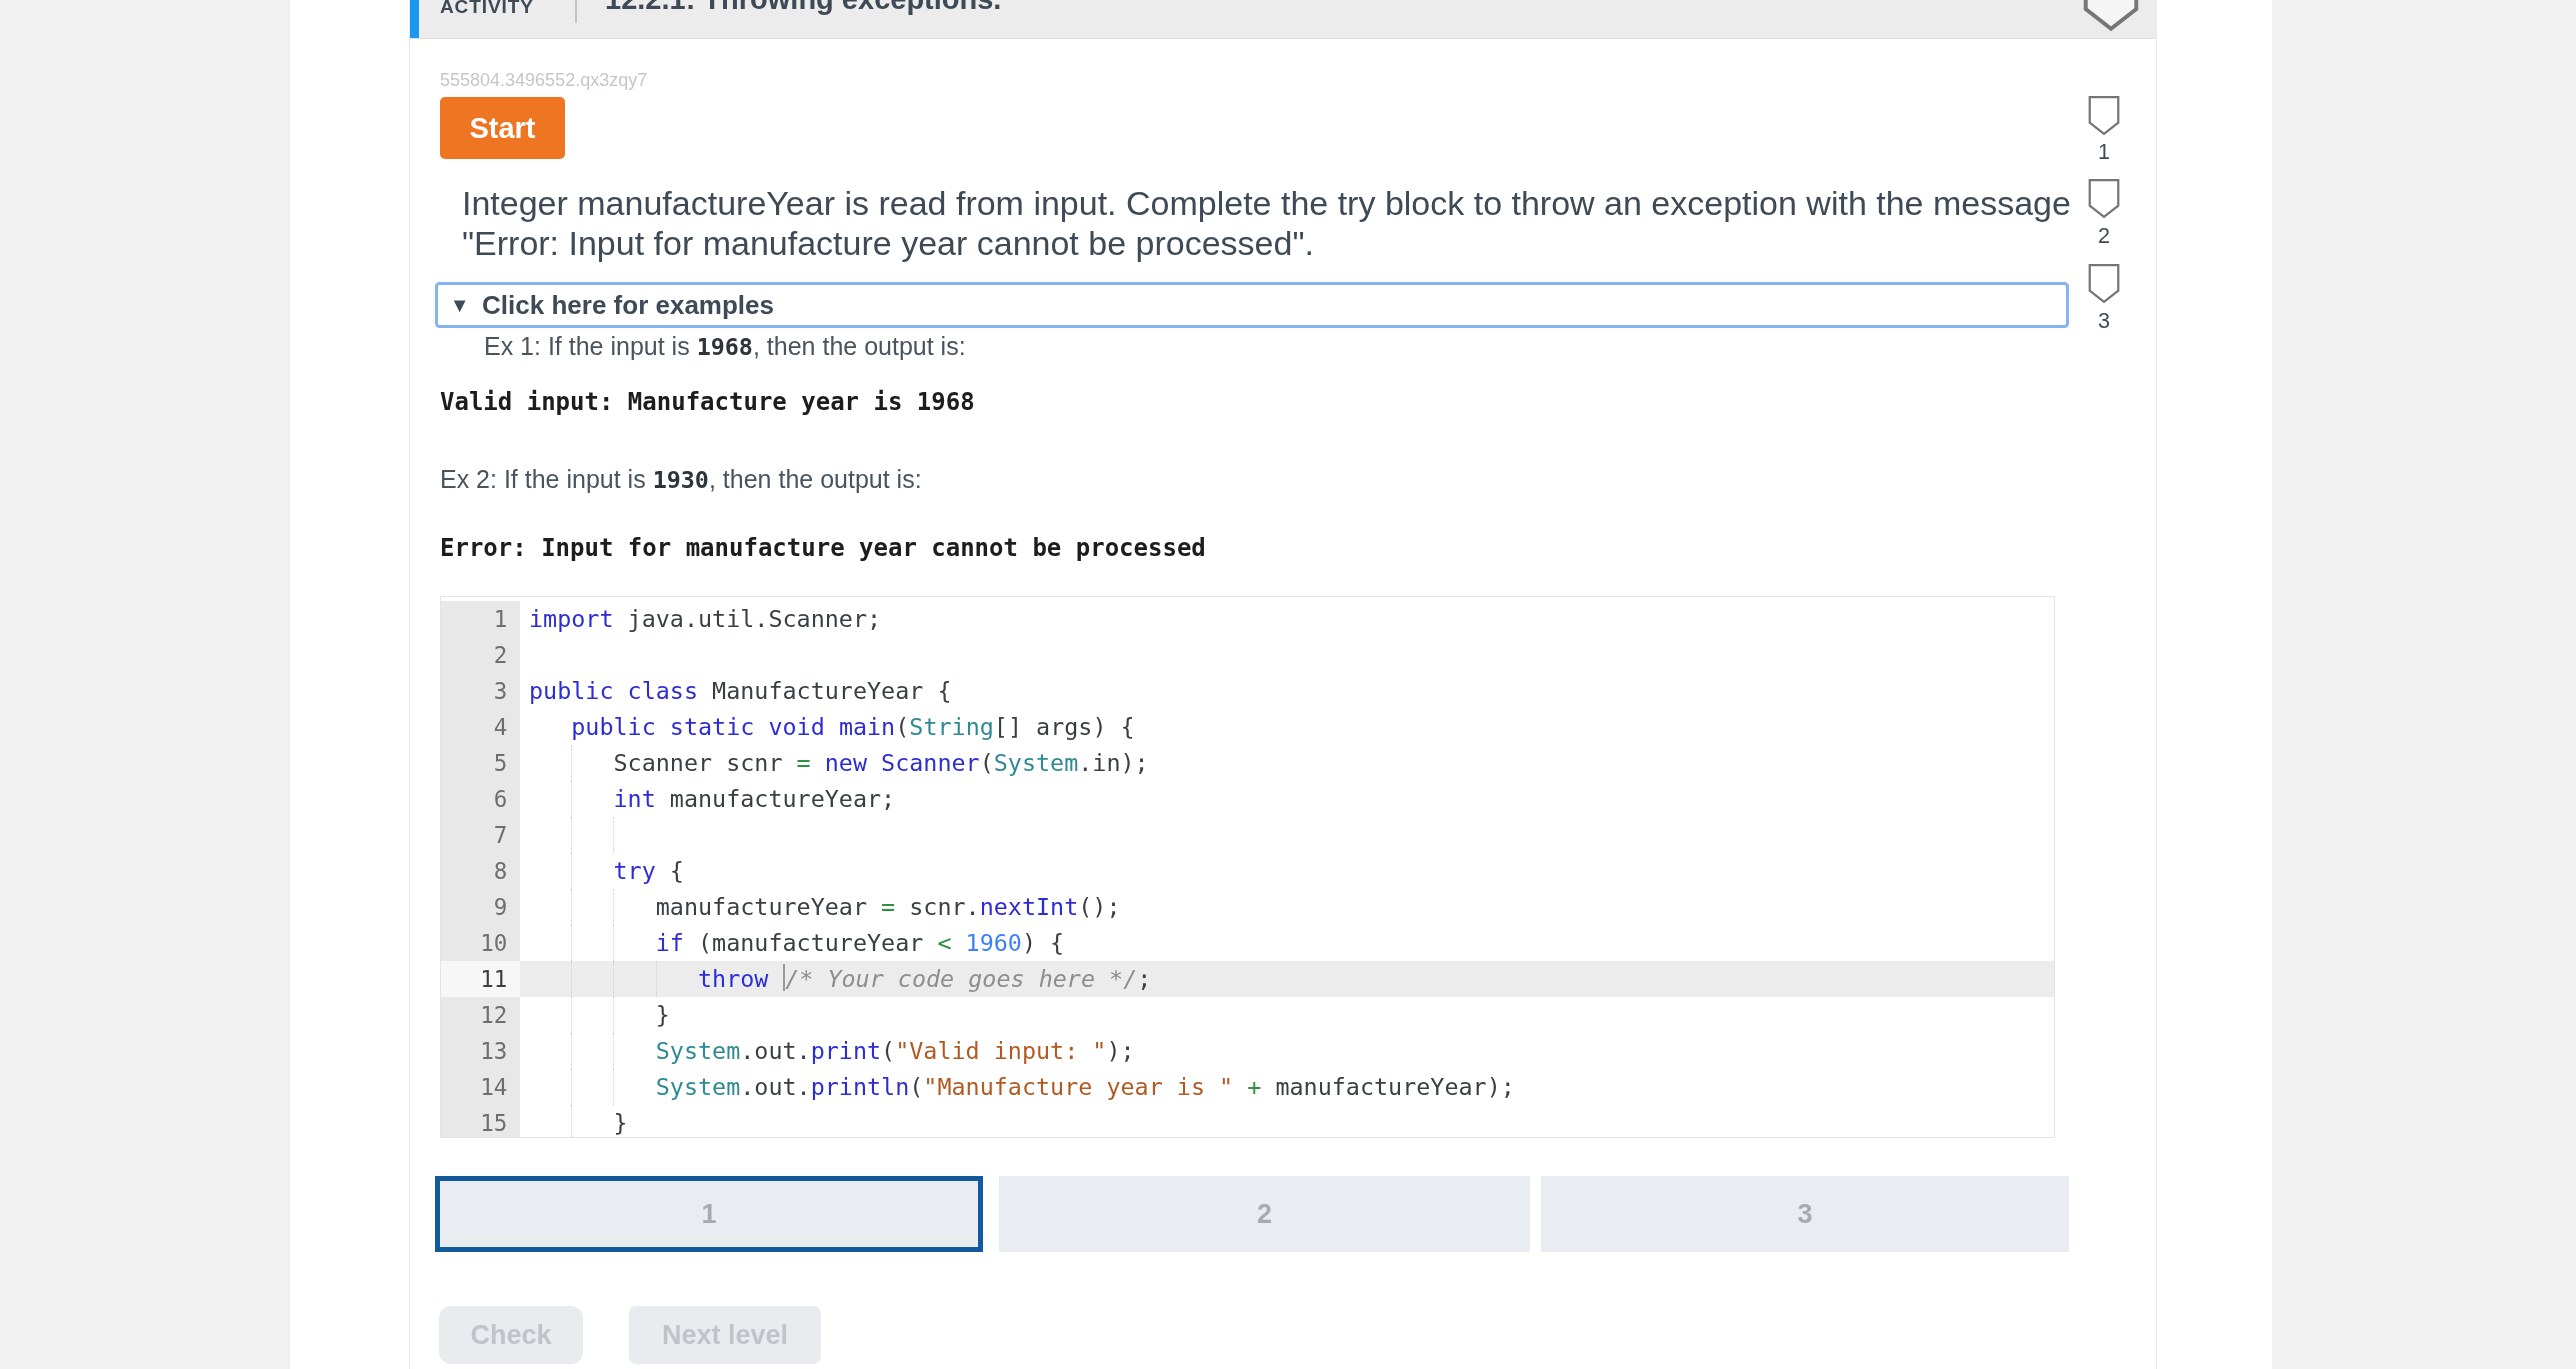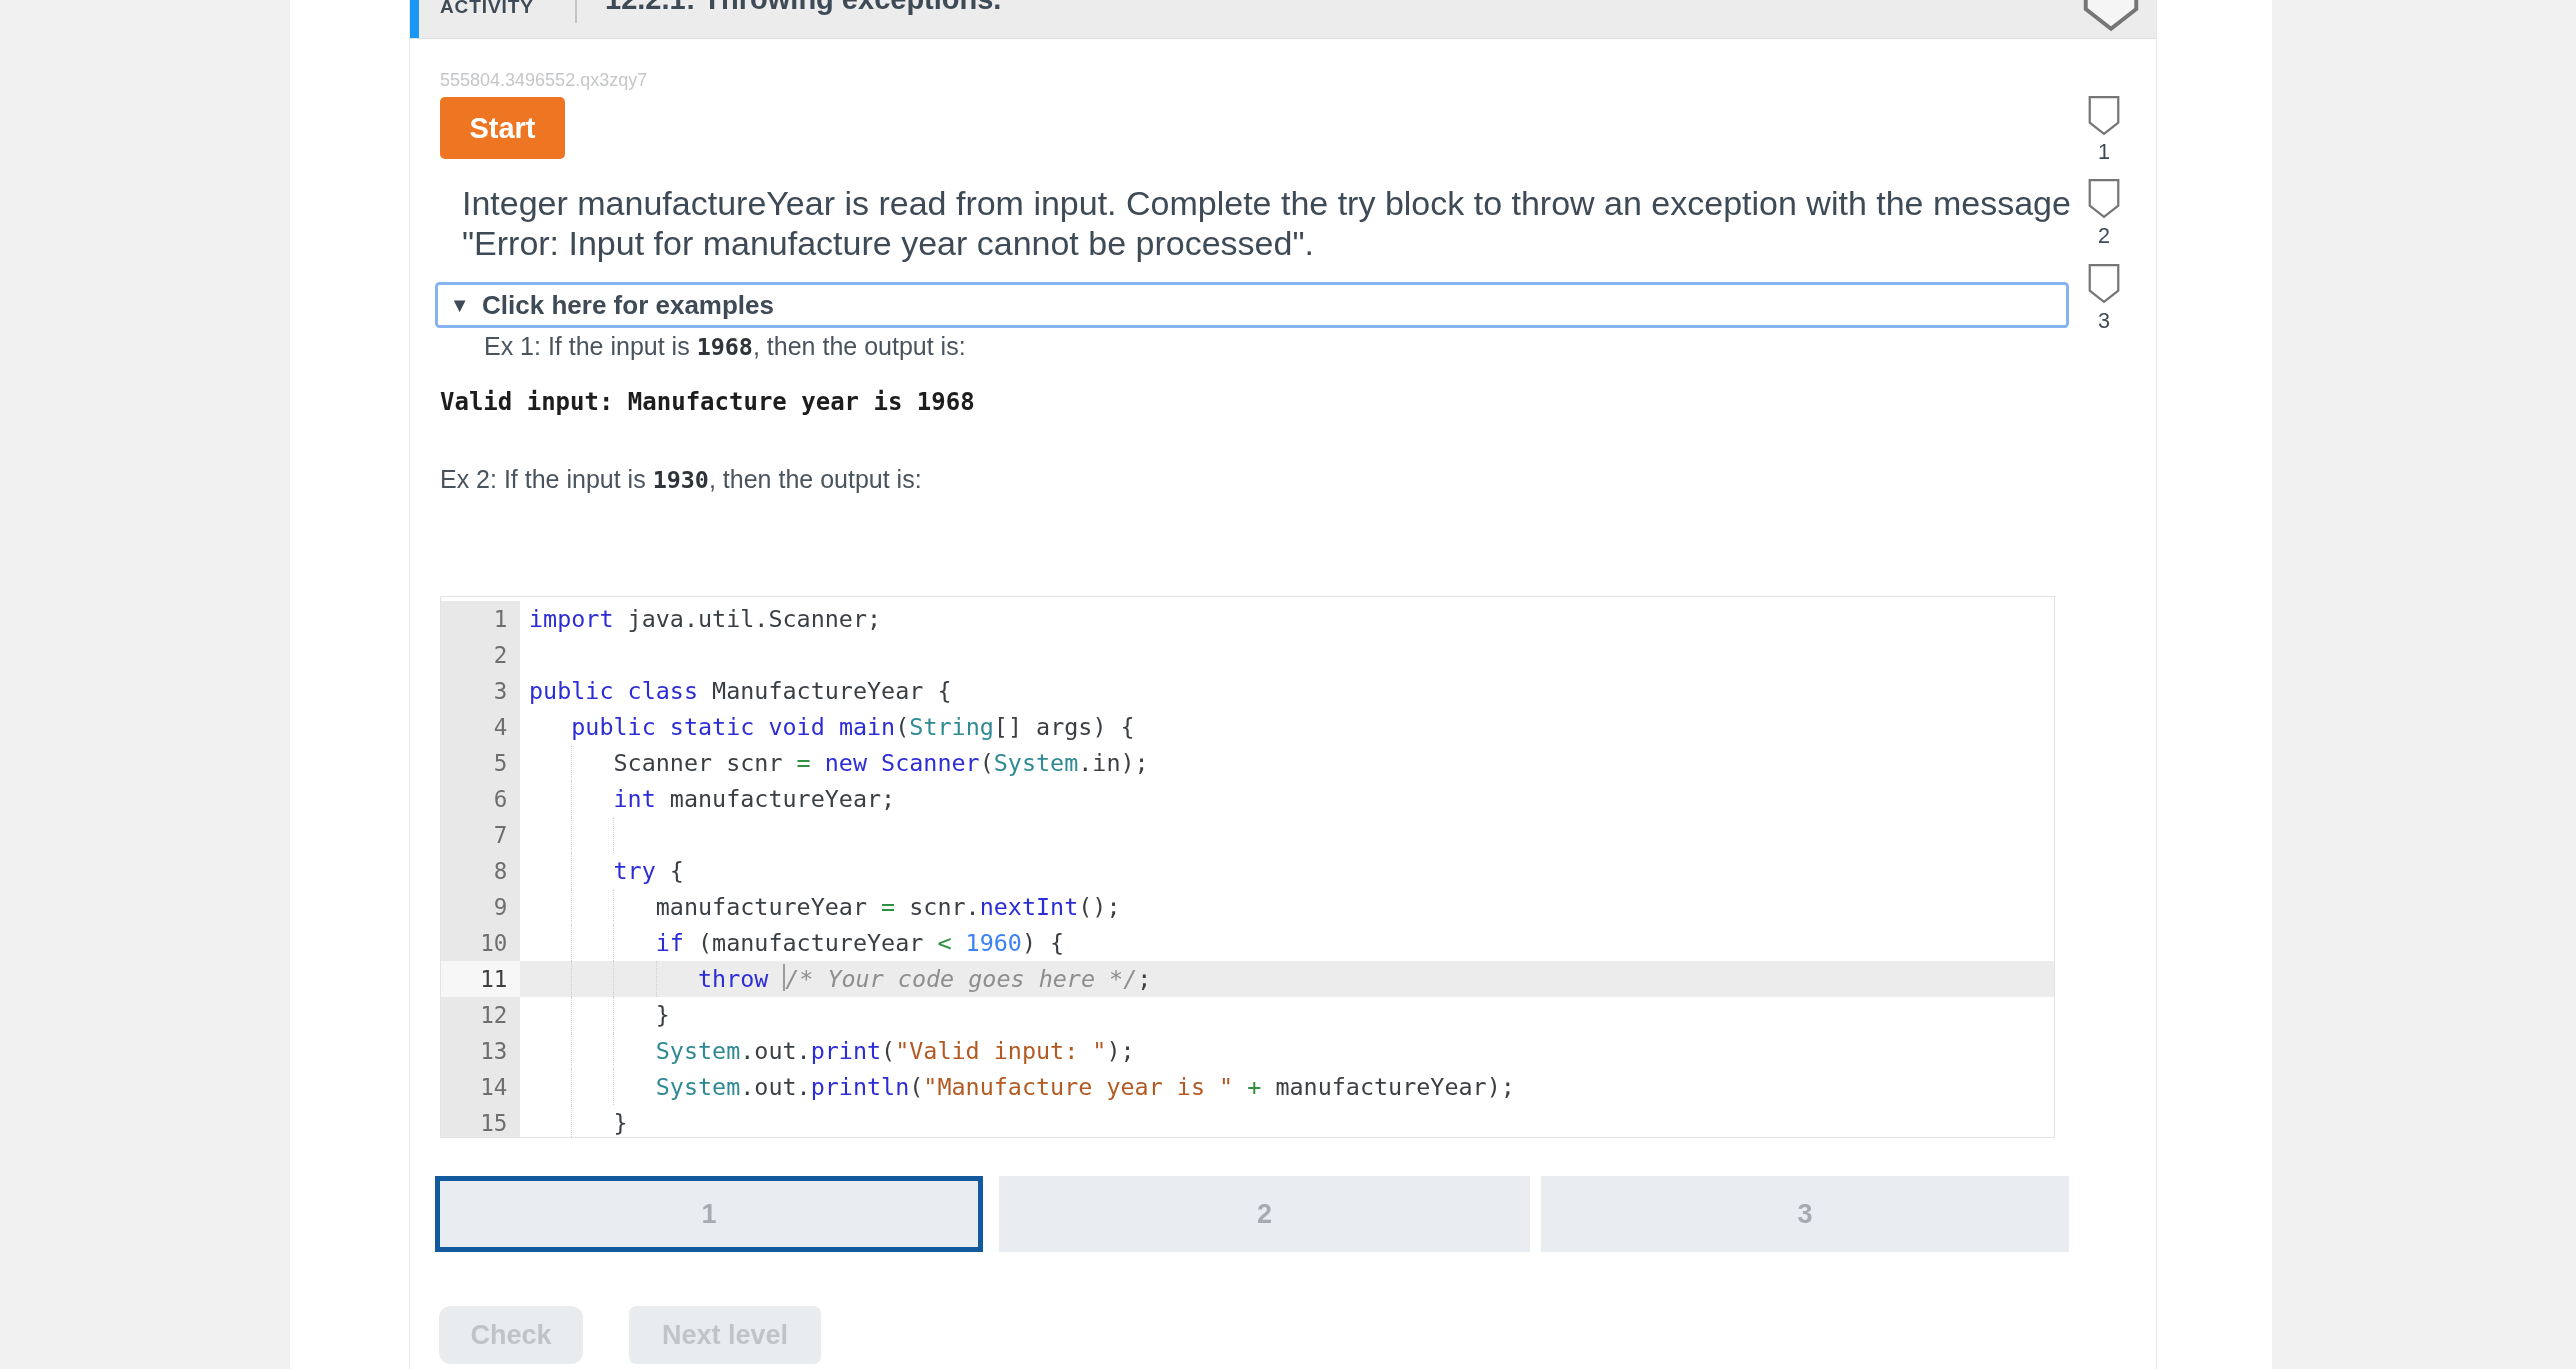--- a/index.html
+++ b/index.html
@@ -108,20 +108,21 @@
   </div>
 
   <div class="ex-line" style="top:332px;margin-left:44px;">
     <span>Ex 1: If the input is </span><span class="mono">1968</span><span>, then the output is:</span>
   </div>
   <div class="ex-output" style="top:388px;">Valid input: Manufacture year is 1968</div>
 
   <div class="ex-line" style="top:465px;">
     <span>Ex 2: If the input is </span><span class="mono">1930</span><span>, then the output is:</span>
   </div>
+  <div class="ex-output" style="top:534px;">Error: Input for manufacture year cannot be processed</div>
 
   <div class="editor" id="editor-rows">
       <div class="row">
         <div class="gut">1</div>
         <div class="codeln"><span class="tok-k">import</span><span class="tok-p"> java.util.Scanner;</span></div>
       </div>
       <div class="row">
         <div class="gut">2</div>
         <div class="codeln"></div>
       </div>

